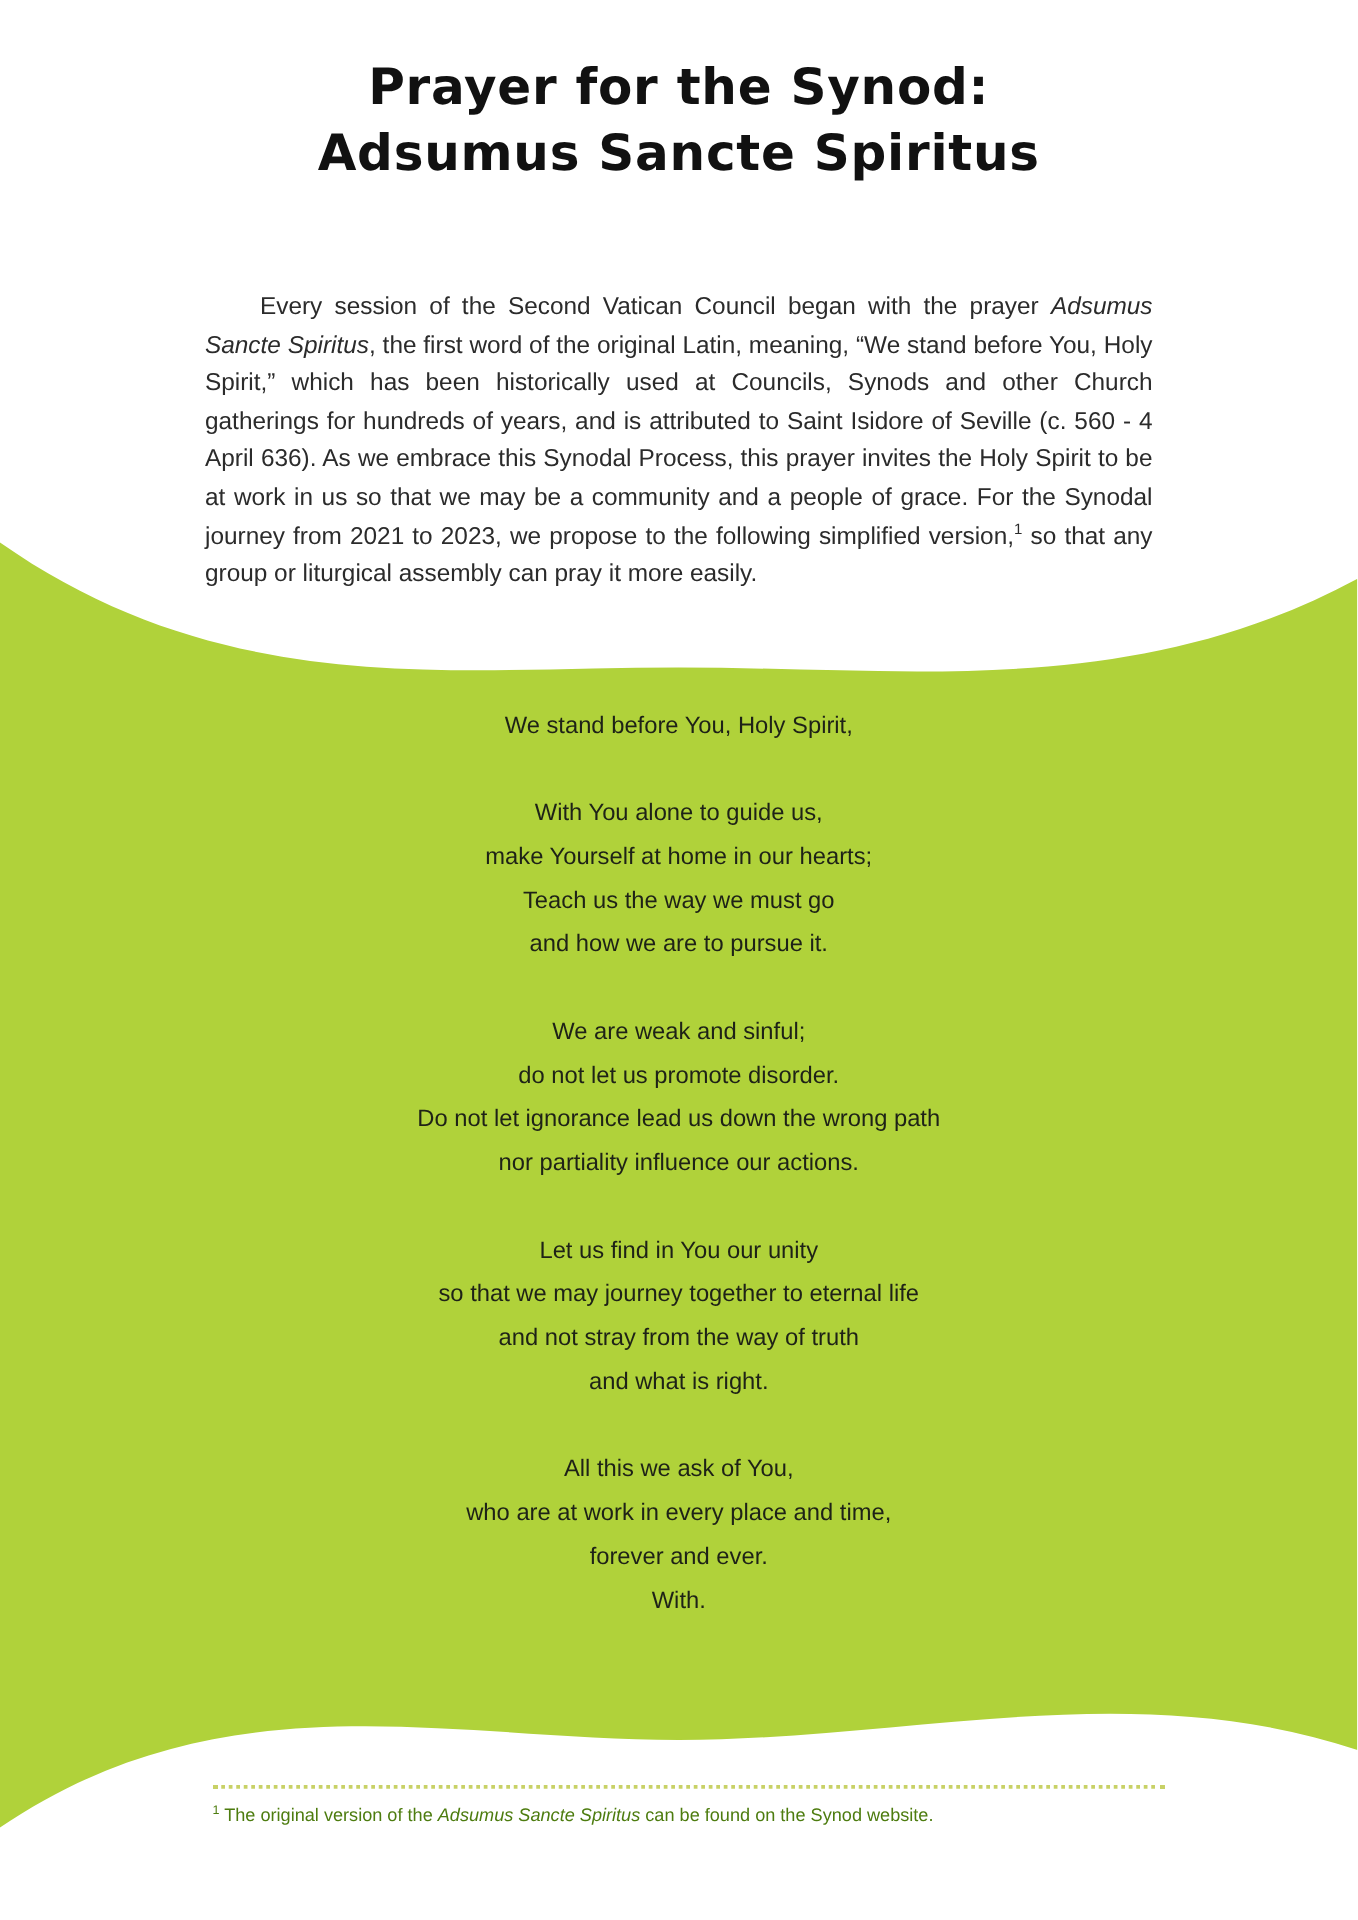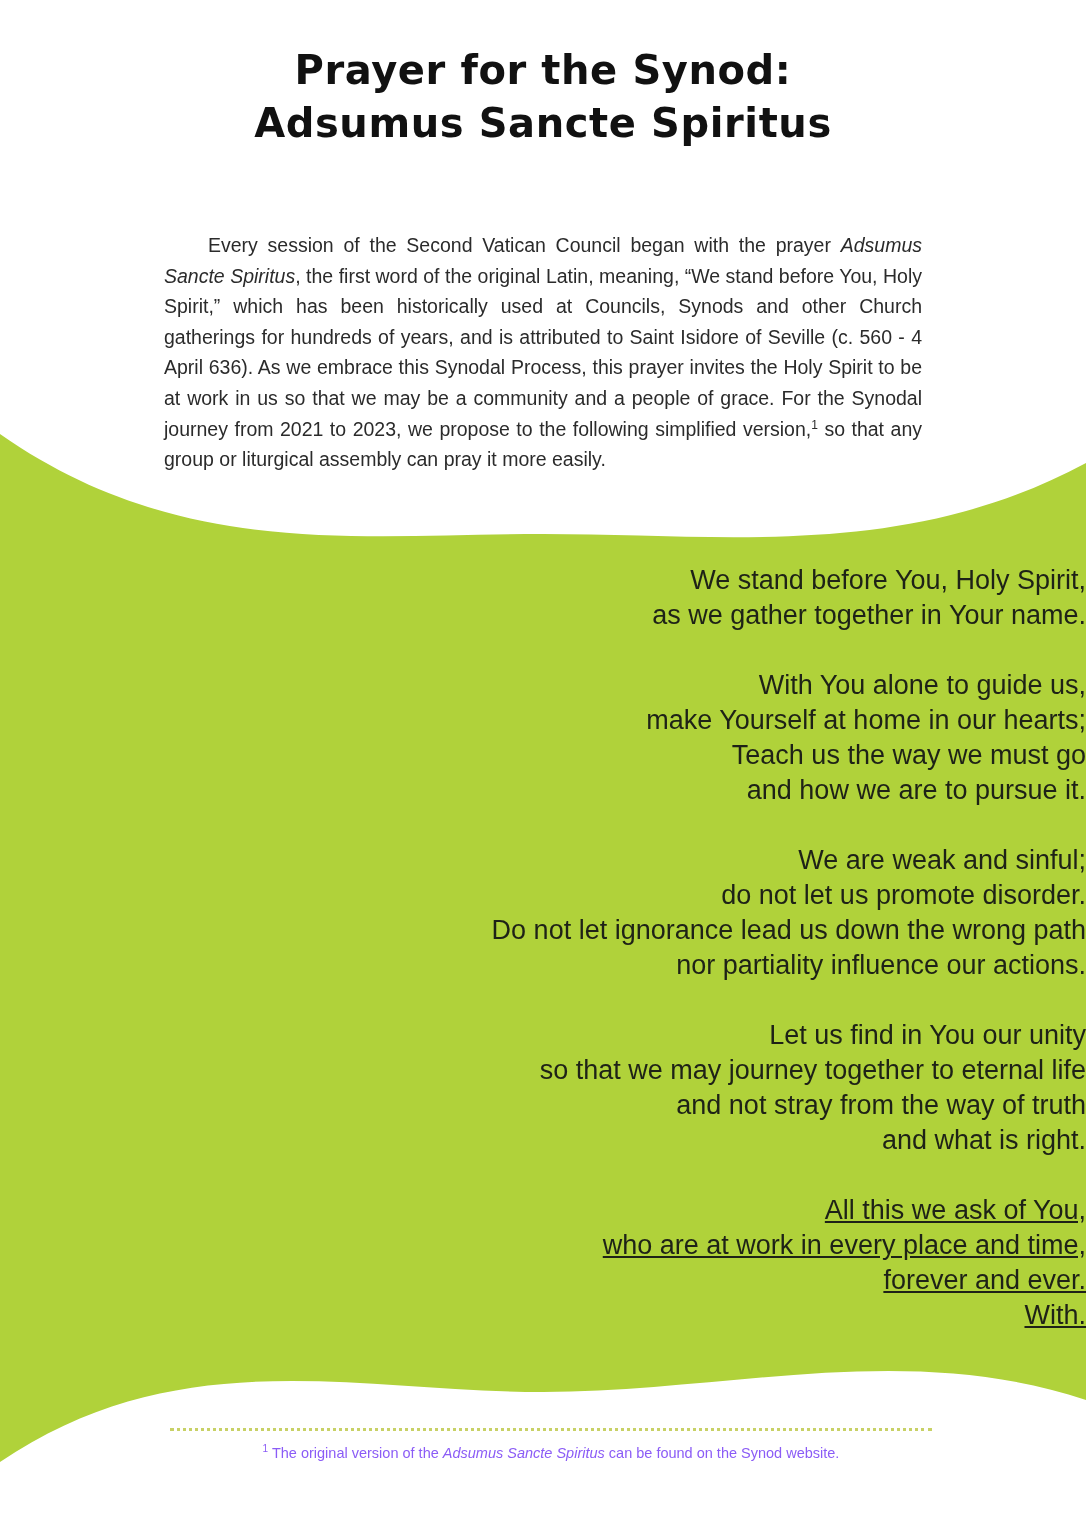--- a/index.html
+++ b/index.html
@@ -74,51 +74,50 @@
     line-height: 0;
   }
 
   
   #prayer {
     position: absolute;
     left: 0;
     top: 563px;
     width: 1086px;
     z-index: 3;
-    text-align: right;
+    text-align: center;
     color: #1e2217;
     font-family: "Liberation Sans", sans-serif;
-    font-size: 27px;
+    font-size: 19px;
     line-height: 35px;
   }
   .stanza { margin: 0 0 35px 0; }
-  .stanza:last-child { margin-bottom: 12px; text-decoration: underline; }
+  .stanza:last-child { margin-bottom: 12px; }
   .pline { white-space: nowrap; }
 
   
   #footer {
     position: absolute;
     left: 170px;
     top: 1428px;
     width: 762px;
     z-index: 3;
   }
   #footnote-rule {
     height: 0;
     border-top: 3px dotted #c6cf5e;
     margin-bottom: 12px;
     opacity: 0.95;
   }
   #footnote-text {
     font-family: "Liberation Sans", sans-serif;
     font-size: 14.5px;
     line-height: 20px;
-    color: #8b5cf6;
+    color: #4d7c0f;
     white-space: nowrap;
-    text-align: center;
   }
   #footnote-text sup {
     font-size: 10px;
     vertical-align: super;
     line-height: 0;
   }
   #footnote-text i { font-style: italic; }
 </style>
 </head>
 <body>
@@ -139,21 +138,20 @@
     <div class="title-line">Prayer for the Synod:</div>
     <div class="title-line">Adsumus Sancte Spiritus</div>
   </div>
 
   <p id="intro"><span class="indent"></span><span>Every session of the Second Vatican Council began with the prayer </span><i>Adsumus Sancte Spiritus</i><span>, the first word of the original Latin, meaning, “We stand before You, Holy Spirit,” which has been historically used at Councils, Synods and other Church gatherings for hundreds of years, and is attributed to Saint Isidore of Seville (c. 560 - 4 April 636). As we embrace this Synodal Process, this prayer invites the Holy Spirit to be at work in us so that we may be a community and a people of grace. For the Synodal journey from 2021 to 2023, we propose to the following simplified version,</span><sup>1</sup><span> so that any group or liturgical assembly can pray it more easily.</span></p>
 
   <div id="prayer">
 
     <div class="stanza">
       <div class="pline">We stand before You, Holy Spirit,</div>
-      <div class="pline">as we gather together in Your name.</div>
     </div>
 
     <div class="stanza">
       <div class="pline">With You alone to guide us,</div>
       <div class="pline">make Yourself at home in our hearts;</div>
       <div class="pline">Teach us the way we must go</div>
       <div class="pline">and how we are to pursue it.</div>
     </div>
 
     <div class="stanza">

